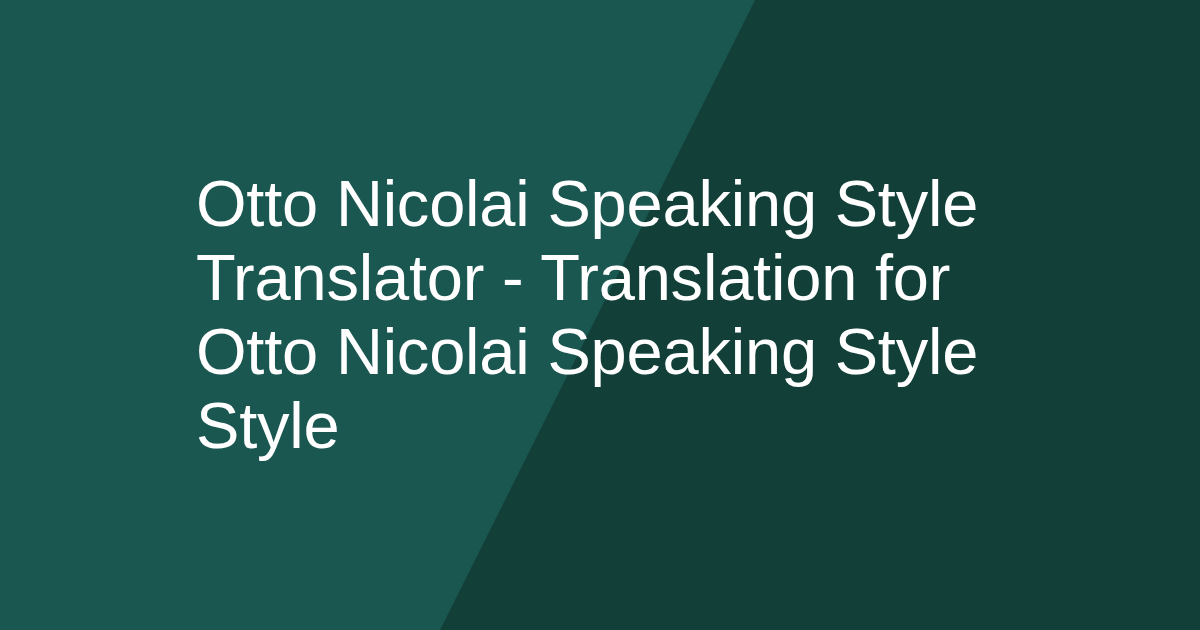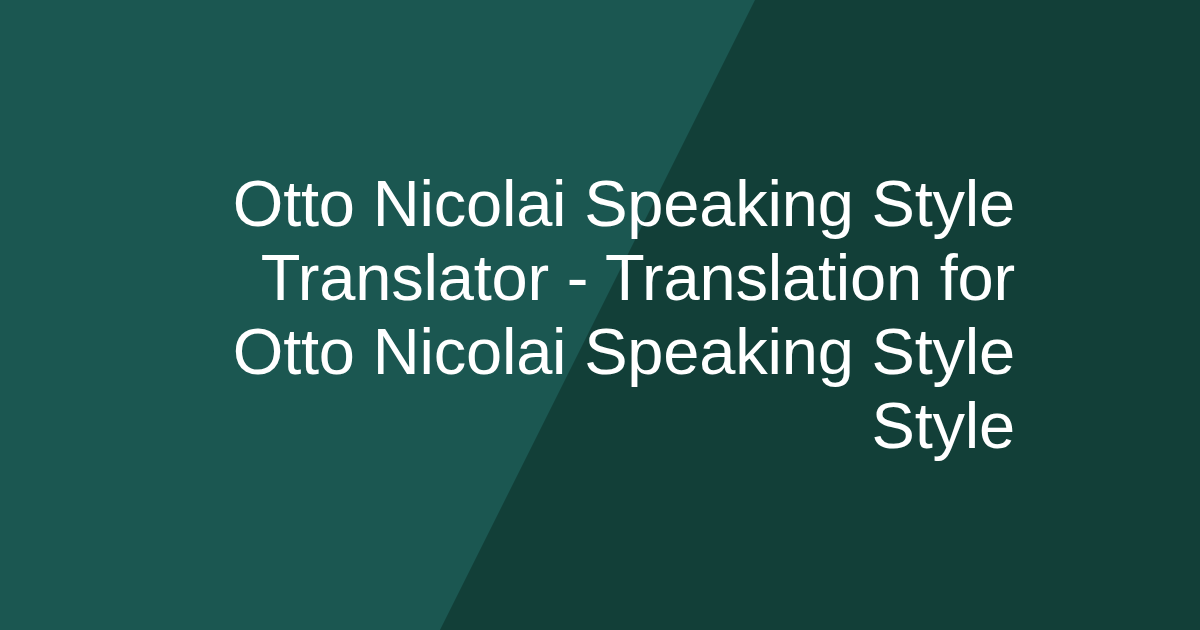--- a/index.html
+++ b/index.html
@@ -42,27 +42,27 @@
     width: 1200px;
     height: 630px;
     display: flex;
     align-items: center;
     justify-content: center;
     box-sizing: border-box;
     padding: 0 180px;
   }
 
   #page-title {
-    margin: 5px;
+    margin: 16px;
     color: #FFFFFF;
     font-family: "Liberation Sans", sans-serif;
     font-size: 65px;
     font-weight: 400;
     line-height: 74px;
-    text-align: right;
+    text-align: left;
     letter-spacing: -0.2px;
     width: 840px;
     word-wrap: break-word;
   }
 </style>
 </head>
 <body>
 
 <div id="card">
 

